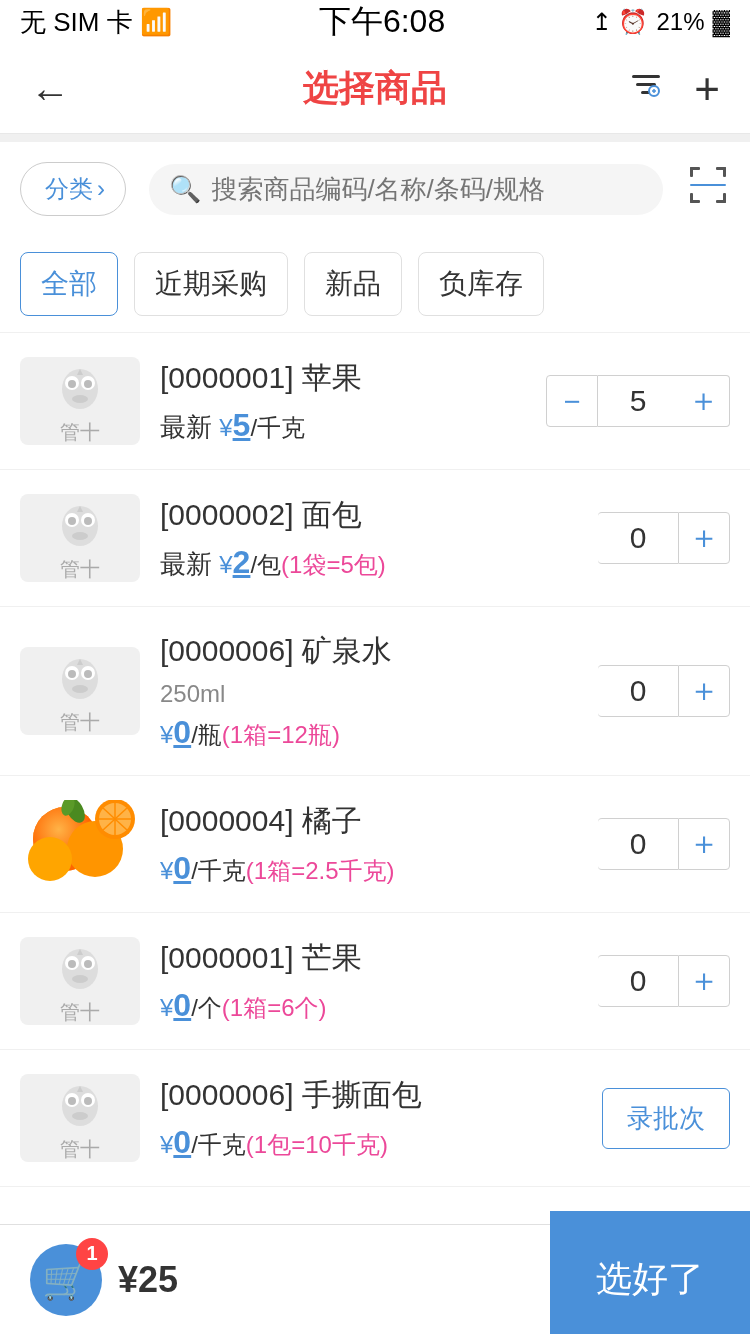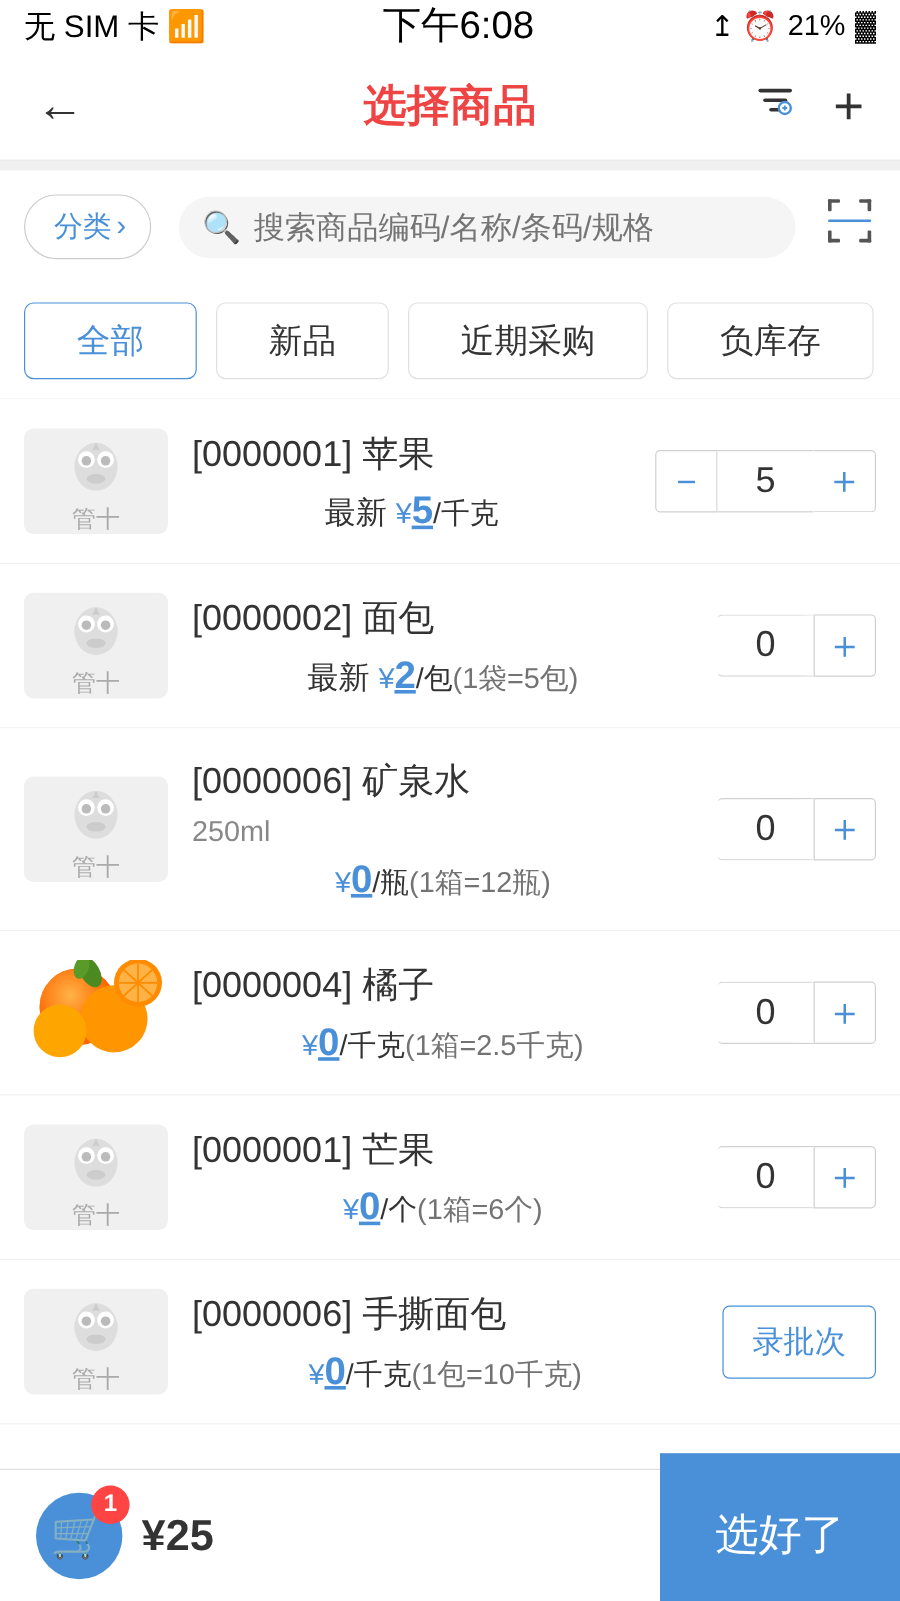--- a/index.html
+++ b/index.html
@@ -108,21 +108,21 @@
 
     
     .filter-tabs {
       background: #fff;
       display: flex;
       padding: 16px 20px;
       gap: 16px;
       border-bottom: 1px solid #f0f0f0;
     }
     .filter-tab {
-      padding: 12px 43px;
+      padding: 12px 20px;
       border-radius: 8px;
       font-size: 28px;
       border: 1px solid #e0e0e0;
       background: #fff;
       color: #333;
       cursor: pointer;
     }
     .filter-tab.active {
       border-color: #4a90d9;
       color: #4a90d9;
@@ -180,27 +180,26 @@
       font-weight: 400;
     }
     .product-spec {
       font-size: 24px;
       color: #888;
       margin-bottom: 6px;
     }
     .product-price {
       font-size: 26px;
       color: #333;
-      text-align: center;
     }
     .product-price .latest { color: #333; }
     .product-price .currency { color: #4a90d9; font-size: 24px; }
     .product-price .amount { color: #4a90d9; font-size: 32px; font-weight: 600; text-decoration: underline; }
     .product-price .unit { color: #333; font-size: 24px; }
-    .product-price .hint { color: #737373; font-size: 24px; }
+    .product-price .hint { color: #ec4899; font-size: 24px; }
 
     
     .qty-control {
       display: flex;
       align-items: center;
       gap: 0;
       flex-shrink: 0;
     }
     .qty-btn {
       width: 52px;
@@ -357,22 +356,22 @@
       <rect x="4" y="30" width="3" height="10" rx="1" fill="#555"></rect>
       <rect x="30" y="37" width="10" height="3" rx="1" fill="#555"></rect>
       <rect x="37" y="30" width="3" height="10" rx="1" fill="#555"></rect>
       <rect x="4" y="21" width="36" height="2" rx="1" fill="#4a90d9"></rect>
     </svg>
   </span>
 </div>
 
 <div class="filter-tabs">
   <button class="filter-tab active">全部</button>
+  <button class="filter-tab">近期采购</button>
   <button class="filter-tab">新品</button>
-  <button class="filter-tab">近期采购</button>
   <button class="filter-tab">负库存</button>
 </div>
 
 <div class="product-list" style="padding-bottom: 120px;">
 
   <div class="product-item">
     <div class="product-thumb">
       <div class="owl-logo">
         <svg viewBox="0 0 60 60" width="60" height="60">
           <ellipse cx="30" cy="32" rx="18" ry="20" fill="#ddd"></ellipse>

